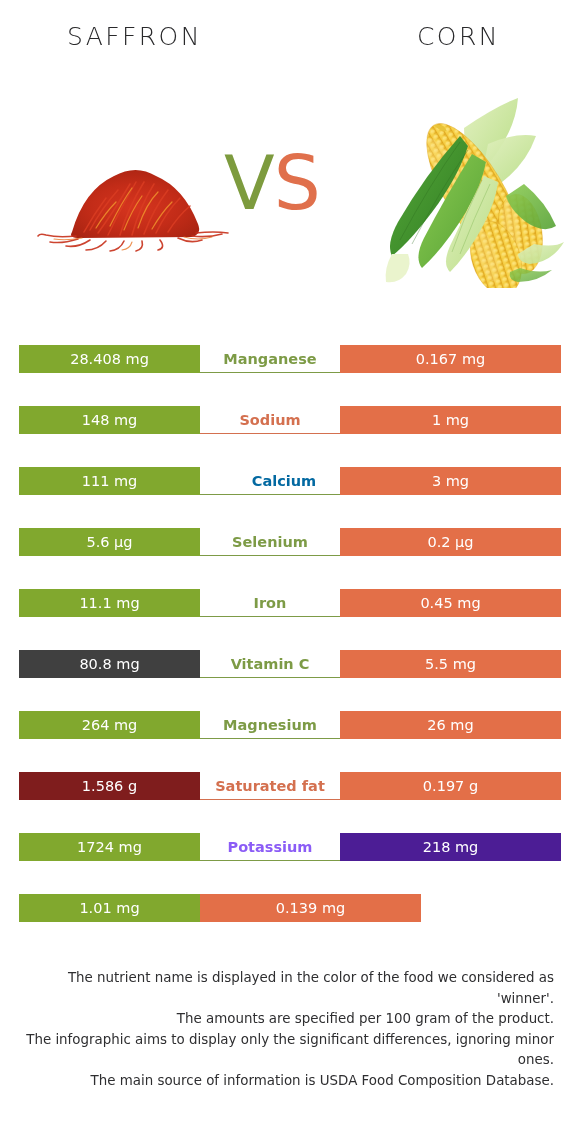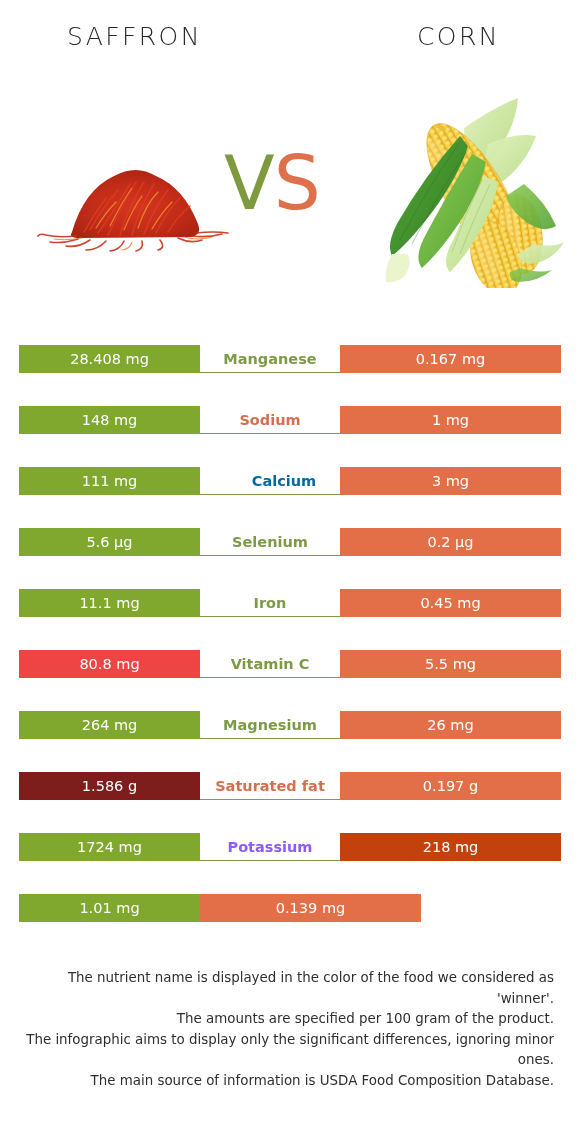--- a/index.html
+++ b/index.html
@@ -258,38 +258,38 @@
         <div class="cell cell-left" style="background: rgb(129, 168, 46);">5.6 µg</div>
         <div class="cell cell-mid" style="color: rgb(125, 155, 70); border-bottom-color: rgb(125, 155, 70);">Selenium</div>
         <div class="cell cell-right" style="background: rgb(227, 111, 72);">0.2 µg</div>
       </div>
       <div class="row">
         <div class="cell cell-left" style="background: rgb(129, 168, 46);">11.1 mg</div>
         <div class="cell cell-mid" style="color: rgb(125, 155, 70); border-bottom-color: rgb(125, 155, 70);">Iron</div>
         <div class="cell cell-right" style="background: rgb(227, 111, 72);">0.45 mg</div>
       </div>
       <div class="row">
-        <div class="cell cell-left" style="background: #ef4444;">80.8 mg</div>
+        <div class="cell cell-left" style="background: #404040;">80.8 mg</div>
         <div class="cell cell-mid" style="color: rgb(125, 155, 70); border-bottom-color: rgb(125, 155, 70);">Vitamin C</div>
         <div class="cell cell-right" style="background: rgb(227, 111, 72);">5.5 mg</div>
       </div>
       <div class="row">
         <div class="cell cell-left" style="background: rgb(129, 168, 46);">264 mg</div>
         <div class="cell cell-mid" style="color: rgb(125, 155, 70); border-bottom-color: rgb(125, 155, 70);">Magnesium</div>
         <div class="cell cell-right" style="background: rgb(227, 111, 72);">26 mg</div>
       </div>
       <div class="row">
         <div class="cell cell-left" style="background: #7f1d1d;">1.586 g</div>
         <div class="cell cell-mid" style="color: rgb(212, 112, 79); border-bottom-color: rgb(212, 112, 79);">Saturated fat</div>
         <div class="cell cell-right" style="background: rgb(227, 111, 72);">0.197 g</div>
       </div>
       <div class="row">
         <div class="cell cell-left" style="background: rgb(129, 168, 46);">1724 mg</div>
         <div class="cell cell-mid" style="color: #8b5cf6; border-bottom-color: rgb(125, 155, 70);">Potassium</div>
-        <div class="cell cell-right" style="background: #c2410c;">218 mg</div>
+        <div class="cell cell-right" style="background: #4c1d95;">218 mg</div>
       </div>
       <div class="row">
         <div class="cell cell-left" style="background: rgb(129, 168, 46);">1.01 mg</div>
         <div class="cell cell-right" style="background: rgb(227, 111, 72);">0.139 mg</div>
       </div>
     </div>
 
   <div id="footer">
       <p>The nutrient name is displayed in the color of the food we considered as 'winner'.</p>
       <p>The amounts are specified per 100 gram of the product.</p>

